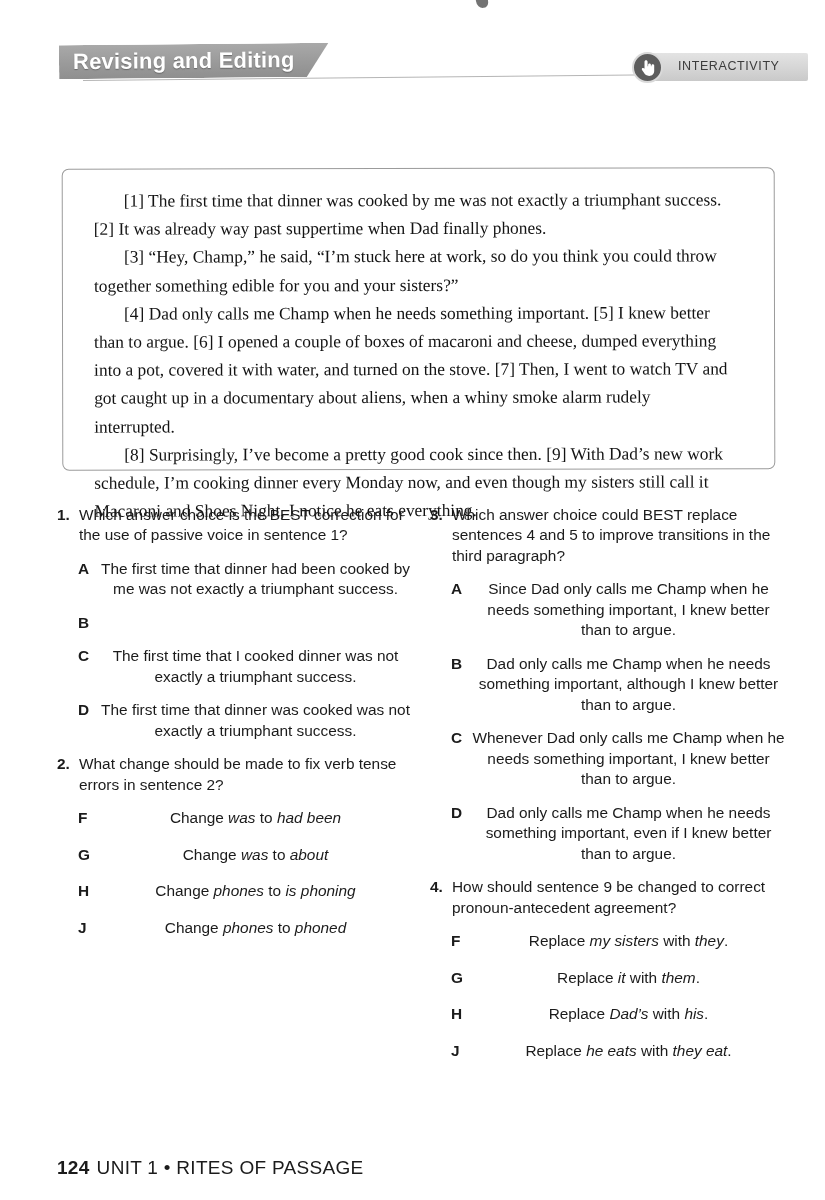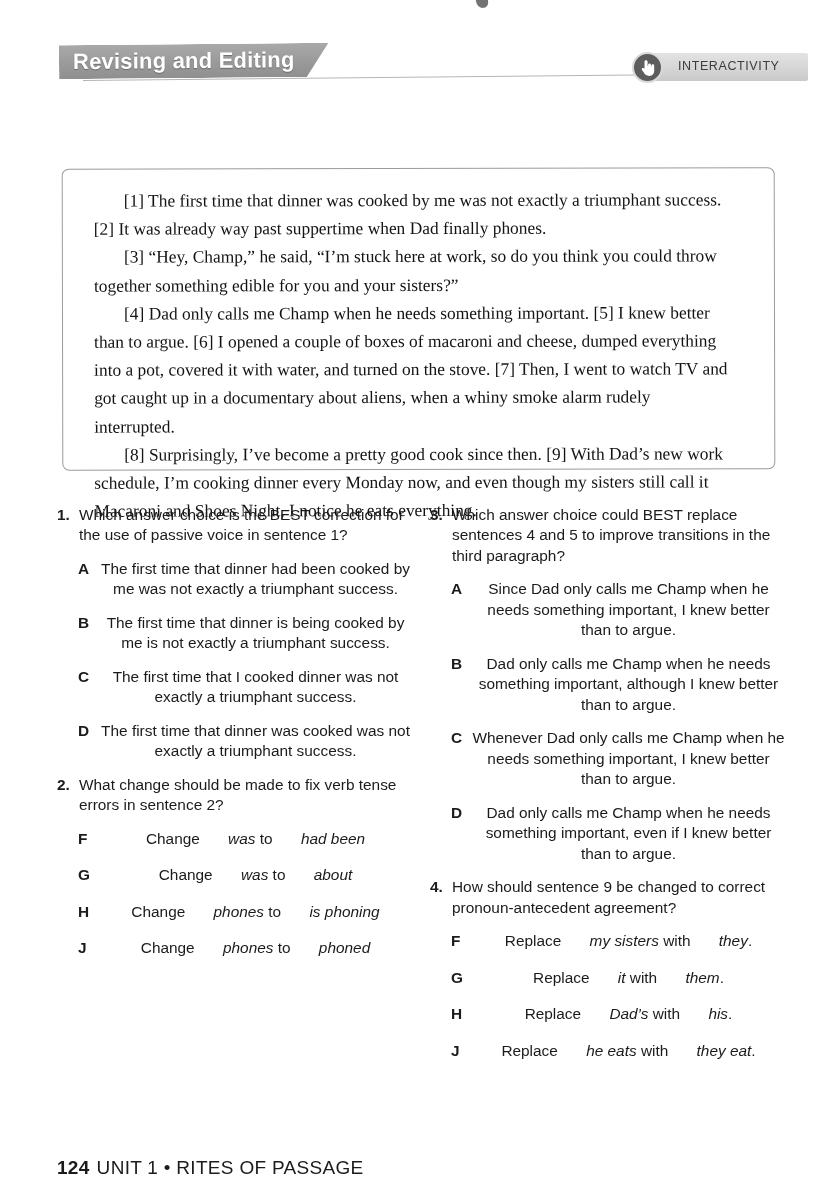--- a/index.html
+++ b/index.html
@@ -189,21 +189,21 @@
     line-height: 1.33;
     margin-bottom: 13px;
     padding-left: 21px;
   }
   .ch-letter {
     font-weight: bold;
     width: 21px;
     flex: 0 0 21px;
   }
   .ch-text { flex: 1; text-align: center; }
-  .ch-text em { font-style: italic; margin-left: 24px; }
+  .ch-text em { font-style: italic; }
 
   
   .q2-block { margin-top: 44px; }
   .q4-block { margin-top: 44px; }
 
   .choices.tight .choice { margin-bottom: 16px; }
 
   
   .footer {
     position: absolute;
@@ -260,21 +260,20 @@
         <span class="q-num">1.</span>
         <span class="q-text">Which answer choice is the BEST correction for the use of passive voice in sentence 1?</span>
       </div>
       <div class="choices">
         <div class="choice">
           <span class="ch-letter">A</span>
           <span class="ch-text">The first time that dinner had been cooked by me was not exactly a triumphant success.</span>
         </div>
         <div class="choice">
           <span class="ch-letter">B</span>
-          <span class="ch-text">The first time that dinner is being cooked by me is not exactly a triumphant success.</span>
         </div>
         <div class="choice">
           <span class="ch-letter">C</span>
           <span class="ch-text">The first time that I cooked dinner was not exactly a triumphant success.</span>
         </div>
         <div class="choice">
           <span class="ch-letter">D</span>
           <span class="ch-text">The first time that dinner was cooked was not exactly a triumphant success.</span>
         </div>
       </div>

